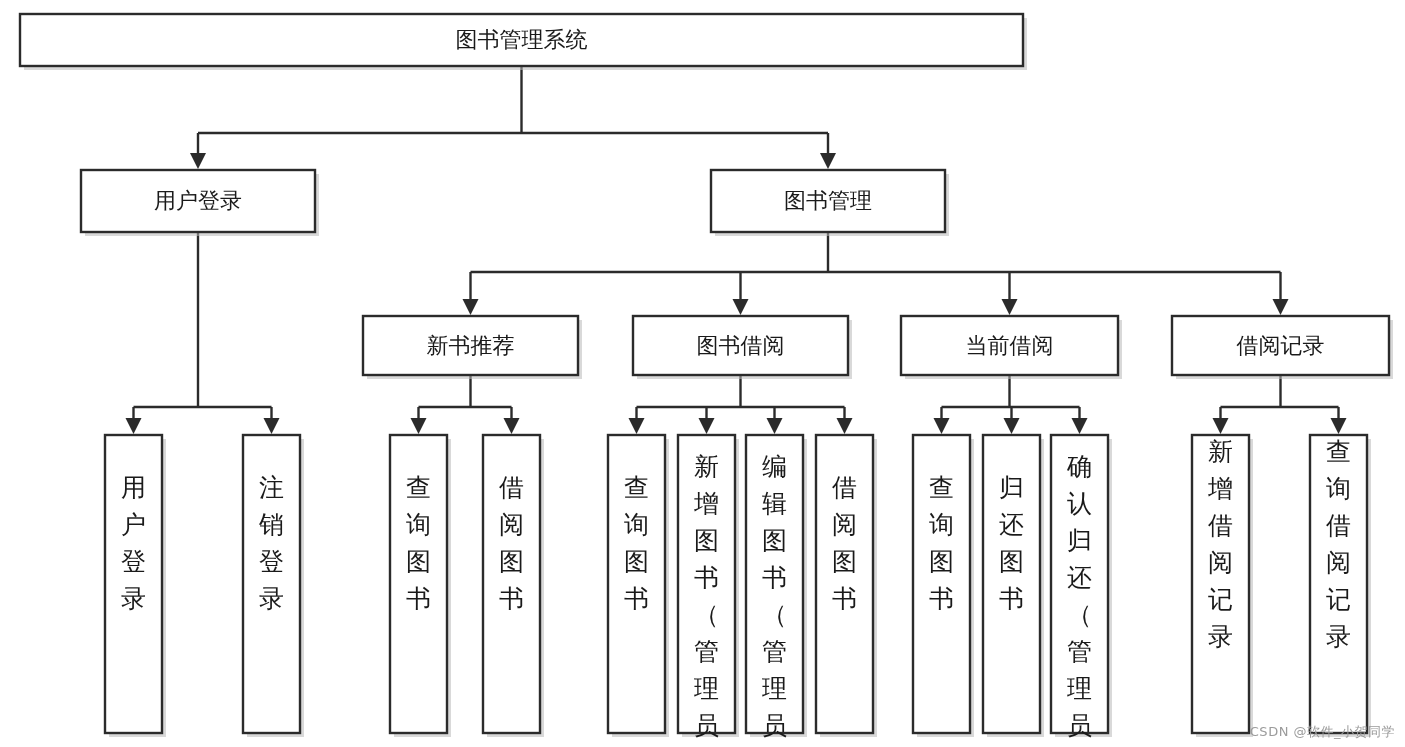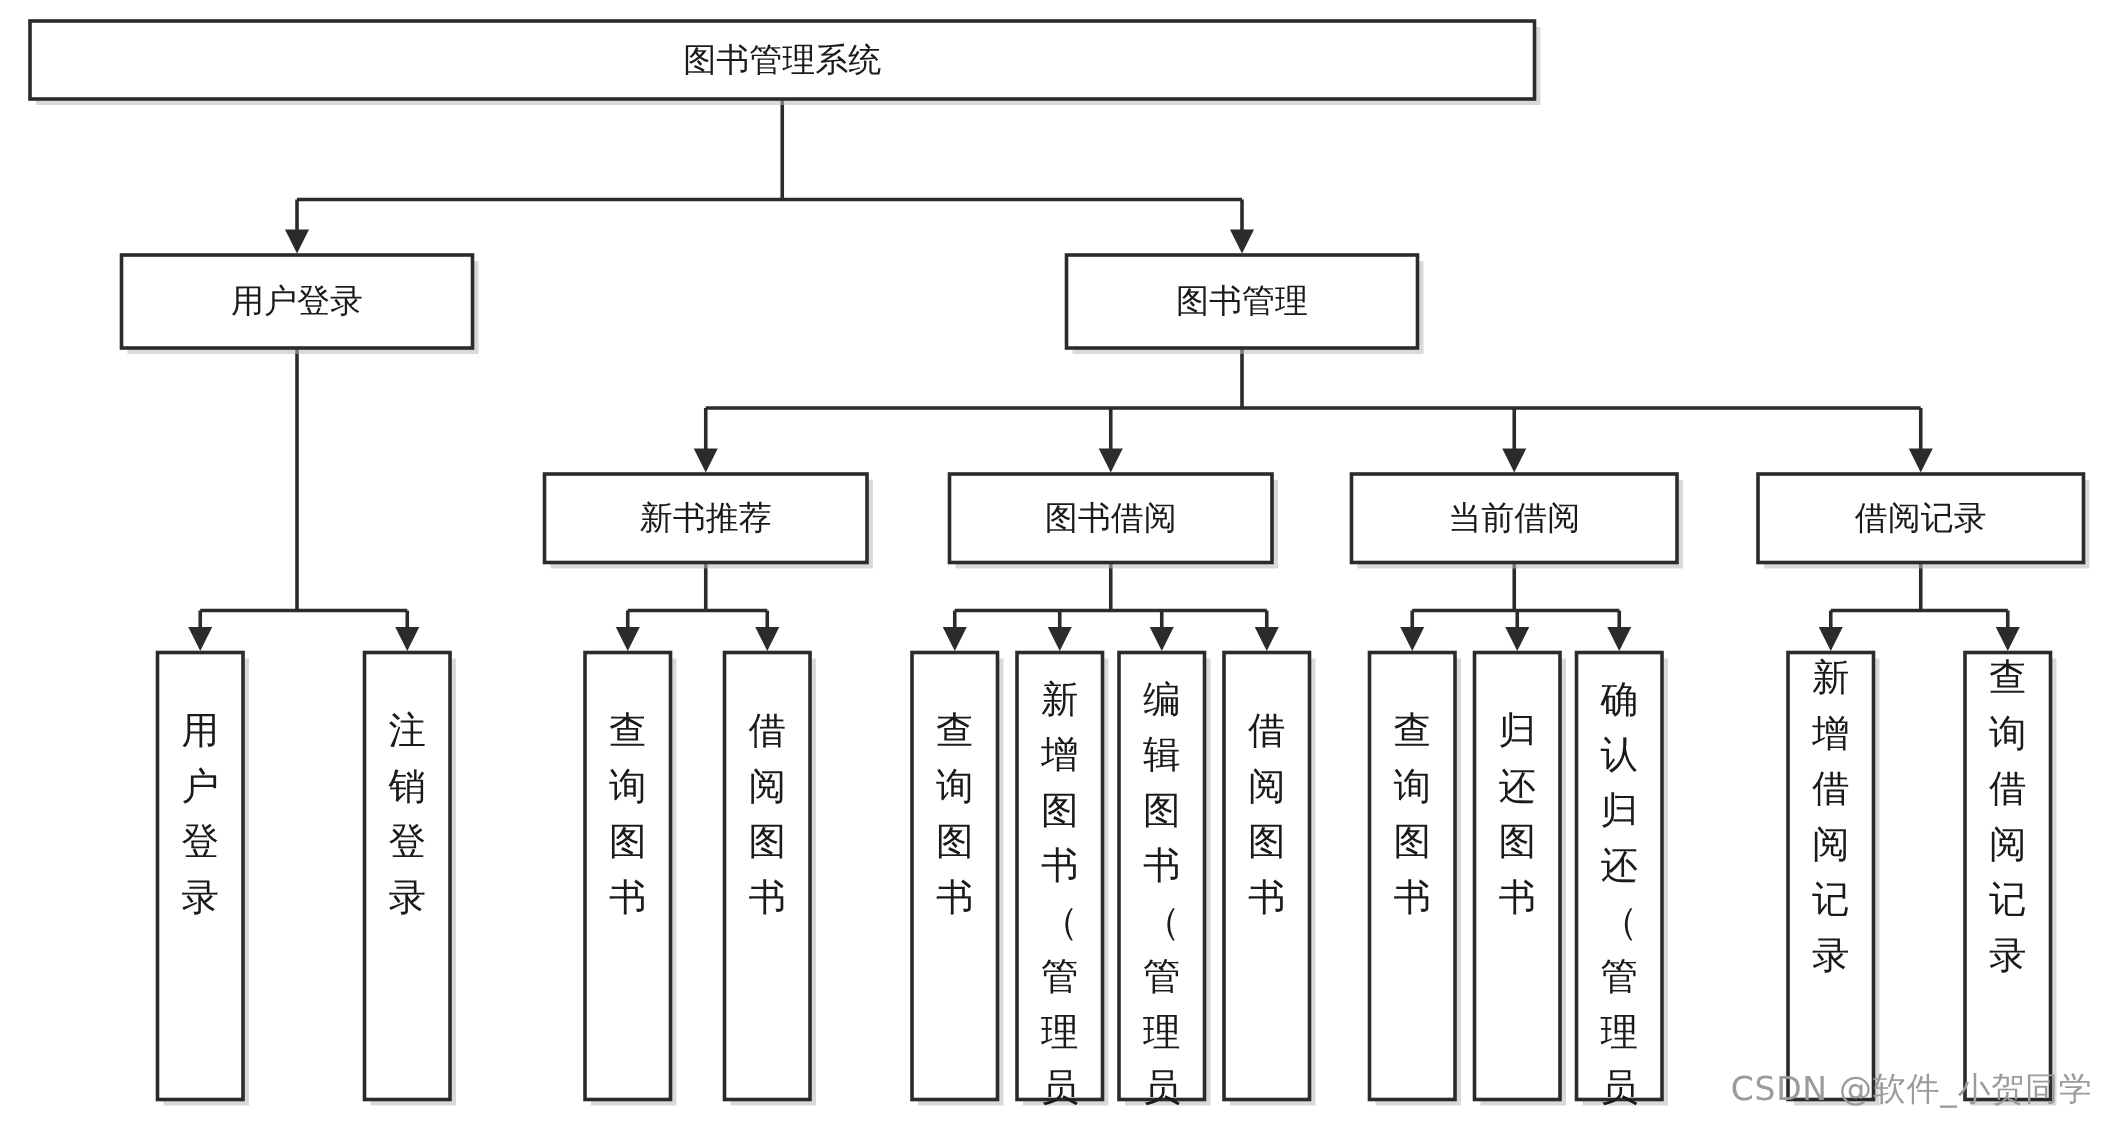--- a/index.html
+++ b/index.html
@@ -51,21 +51,21 @@
     font-family: "DejaVu Sans", "Liberation Sans", sans-serif;
     font-size: 25px;
     text-anchor: middle;
     dominant-baseline: middle;
   }
   .watermark {
     position: absolute;
     right: 10px;
     bottom: 6px;
     color: #9b9b9b;
-    font-size: 22px;
+    font-size: 13px;
     font-family: "DejaVu Sans", "Liberation Sans", sans-serif;
     letter-spacing: 0.5px;
     white-space: nowrap;
     user-select: none;
     margin-top: 36px;
   }
 </style>
 </head>
 <body>
 

